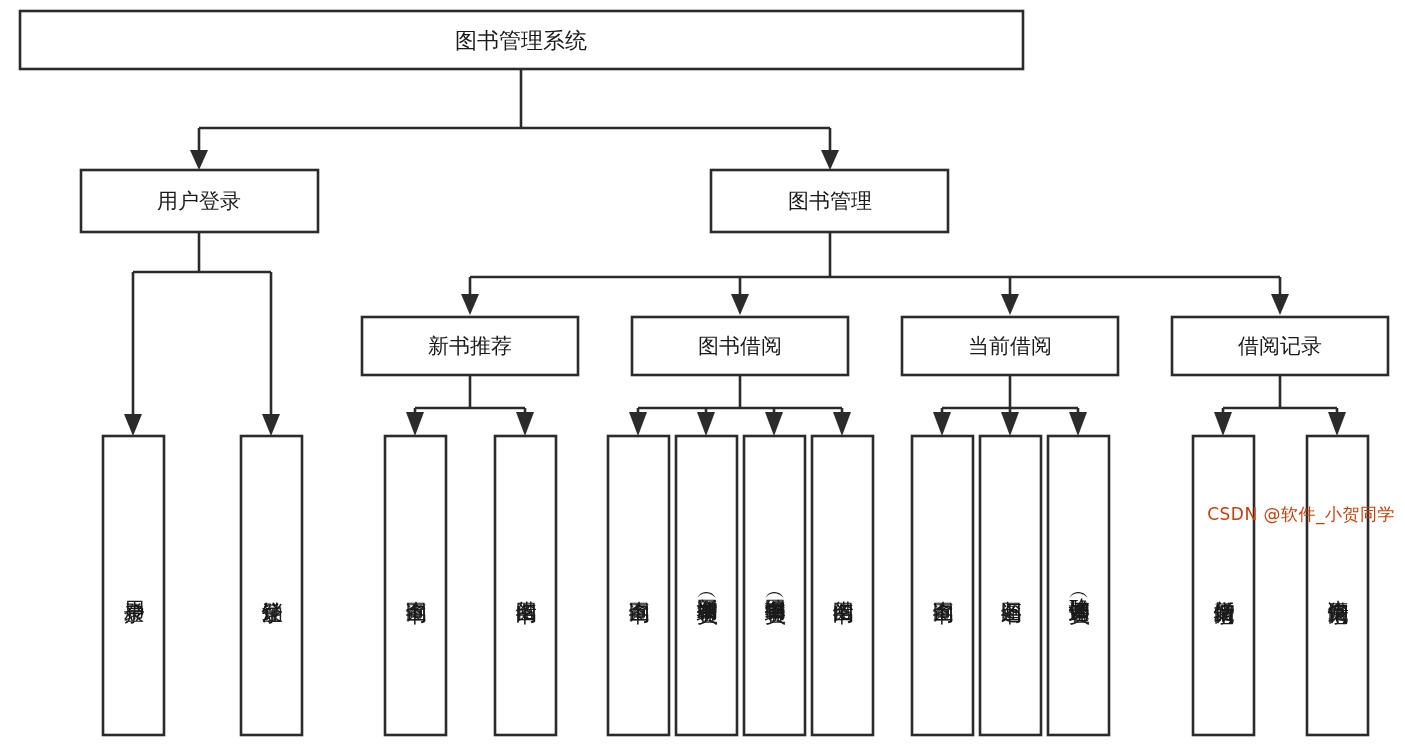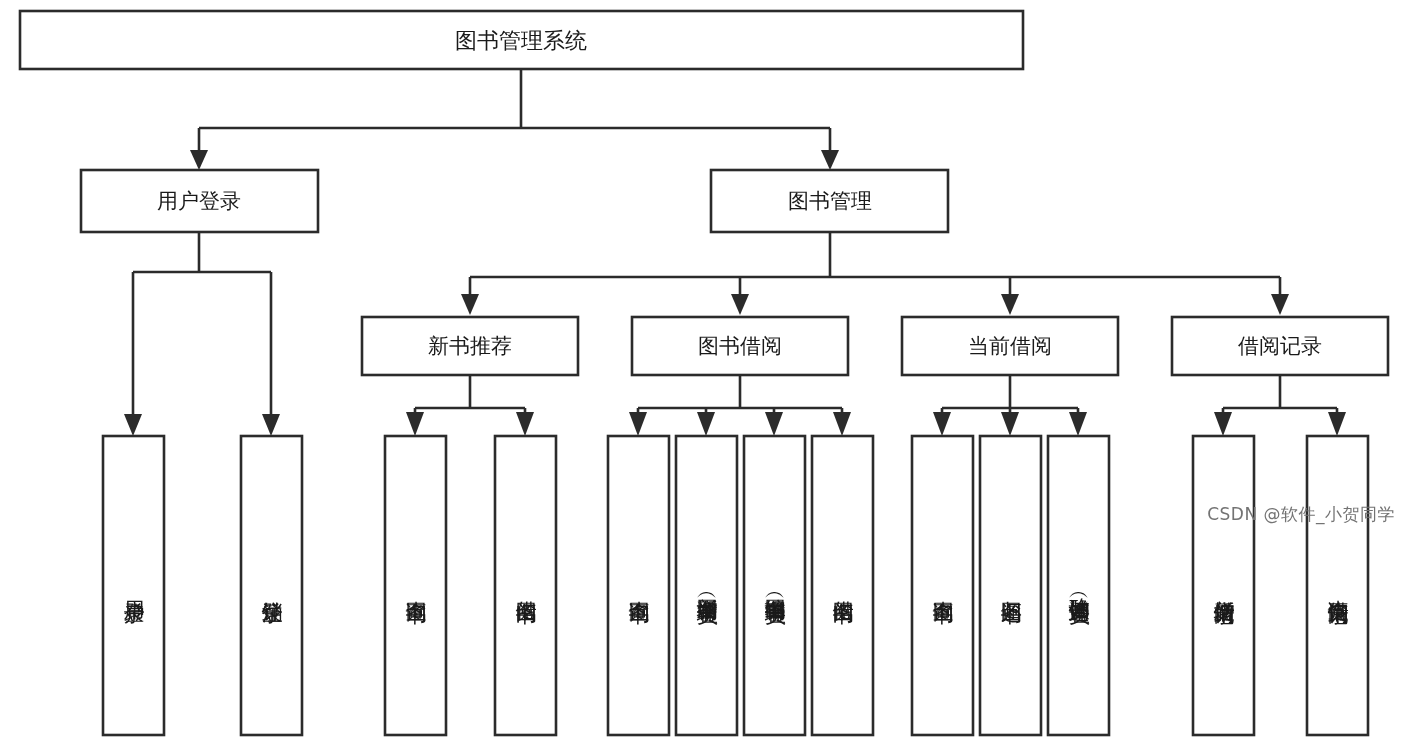--- a/index.html
+++ b/index.html
@@ -67,21 +67,21 @@
     text-align: center;
     white-space: nowrap;
     pointer-events: none;
   }
   .watermark {
     position: absolute;
     right: 10px;
     bottom: 8px;
     font-family: "DejaVu Sans", "Liberation Sans", sans-serif;
     font-size: 17px;
-    color: #737373;
+    color: #c2410c;
     letter-spacing: 0.5px;
     white-space: nowrap;
   }
 </style>
 </head>
 <body>
 
 <div id="diagram-root">
 
   <svg id="flow" viewBox="0 0 1405 747">

